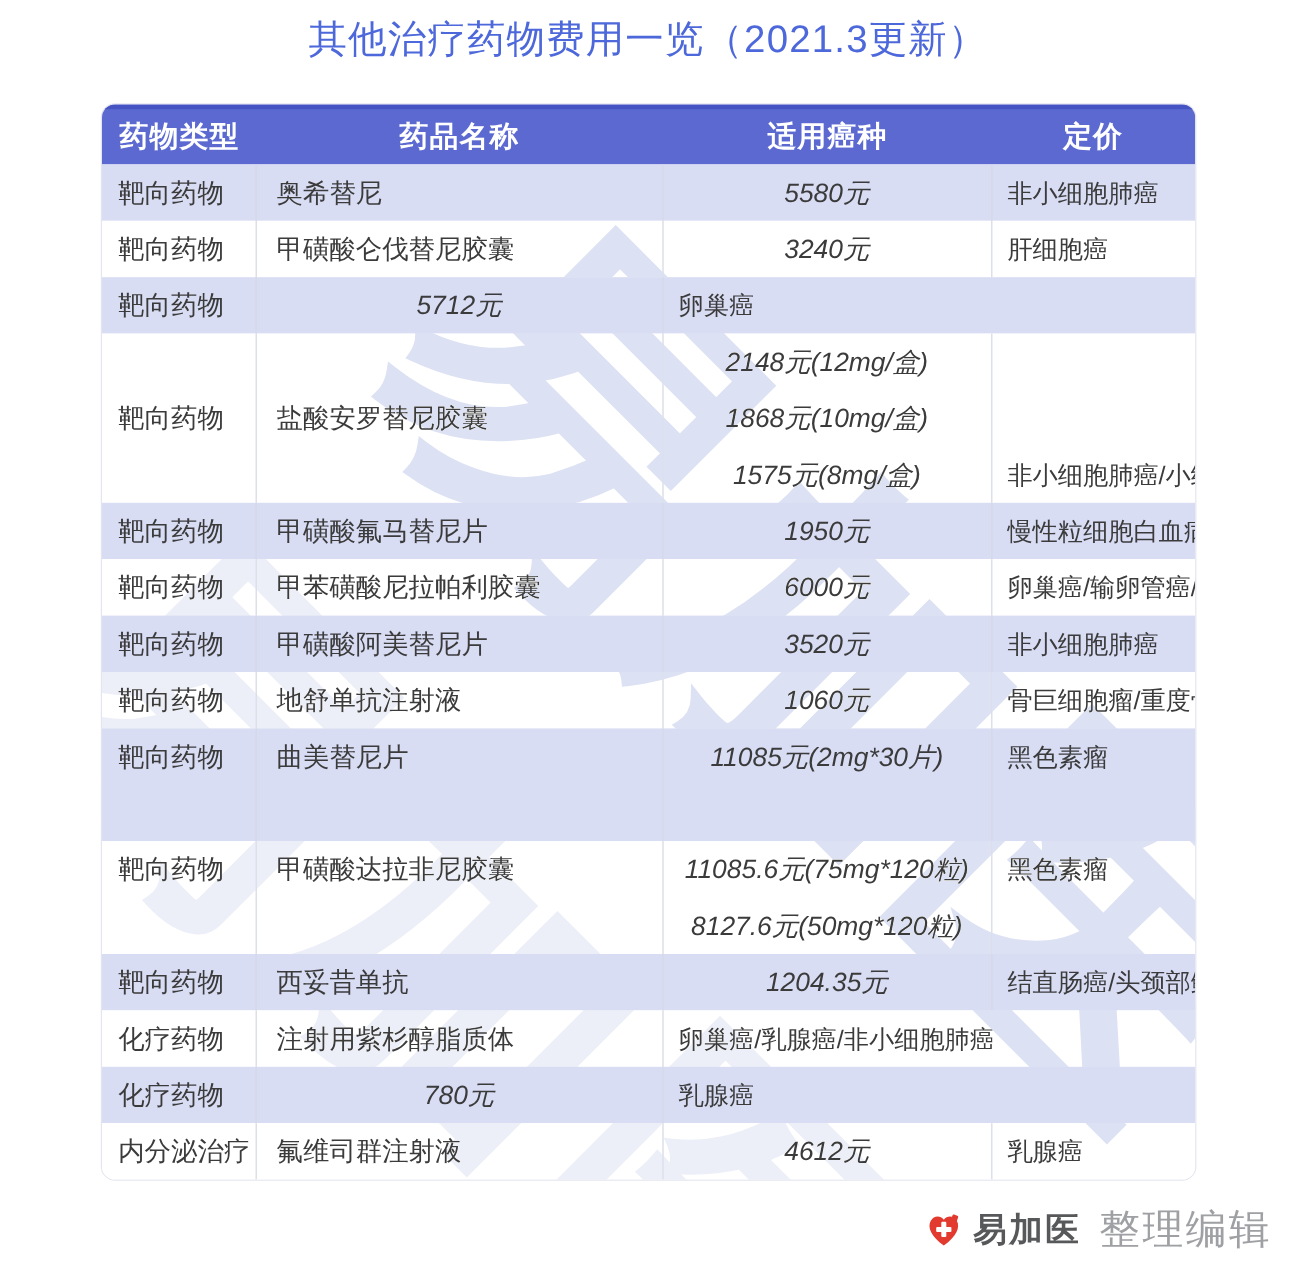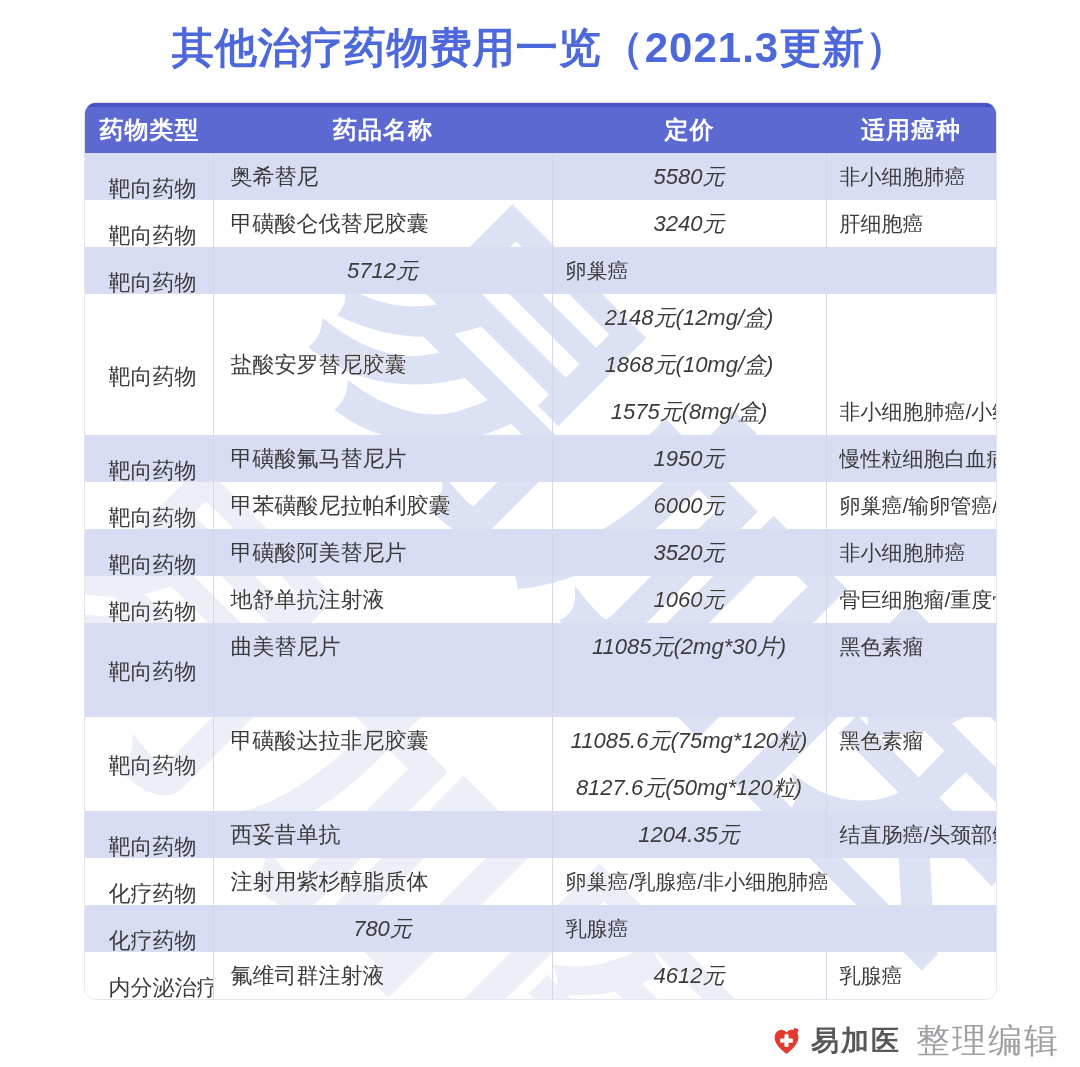--- a/index.html
+++ b/index.html
@@ -17,24 +17,24 @@
   }
   *{margin:0;padding:0;box-sizing:border-box;}
   html,body{width:1080px;height:1067px;overflow:hidden;}
   body{
     background:#fff;
     font-family:"Liberation Sans","DejaVu Sans",sans-serif;
     color:var(--text);
   }
   .page{width:1080px;height:1067px;position:relative;}
   .title{
-    margin-top:20px;
+    margin-top:4px;
     text-align:center;
-    font-size:42px;
-    font-weight:700;
+    font-size:32px;
+    font-weight:400;
     letter-spacing:1px;
     color:var(--title-blue);
     line-height:56px;
   }
   .table{
     position:relative;
     width:913px;
     margin:26px auto 0 auto;
     border:1px solid #E4E5EF;
     border-radius:12px;
@@ -70,21 +70,21 @@
     overflow:hidden;
   }
   .td.c1,.td.c2,.td.c3{border-right:1px solid var(--divider);}
   .line{
     height:47px;
     flex:0 0 47px;
     display:flex;
     align-items:center;
     white-space:nowrap;
   }
-  .c1 .line{padding-left:24px;margin-top:25px;}
+  .c1 .line{padding-left:14px;}
   .c2 .line{padding-left:17px;}
   .c3 .line{justify-content:center;font-style:italic;}
   .c4 .line{padding-left:13px;font-size:21px;}
   
   .lines2 .c1,.lines2 .c2,.lines2 .c3,.lines2 .c4{justify-content:flex-start;}
   .lines3 .c3,.lines3 .c4{justify-content:flex-end;}
   .lines3 .c1,.lines3 .c2{justify-content:center;}
   .watermark{
     position:absolute;
     top:40px;
@@ -122,22 +122,22 @@
 <body>
 
 <div class="page">
 
   <h1 class="title">其他治疗药物费用一览（2021.3更新）</h1>
 
   <div class="table">
     <div class="thead">
       <div class="th h1">药物类型</div>
       <div class="th">药品名称</div>
+      <div class="th">适用癌种</div>
       <div class="th">定价</div>
-      <div class="th">适用癌种</div>
     </div>
 
     <div id="tbody">
   <div class="tr alt">
     <div class="td c1">
             <div class="line">靶向药物</div>
           </div>
     <div class="td c2">
             <div class="line">奥希替尼</div>
           </div>

